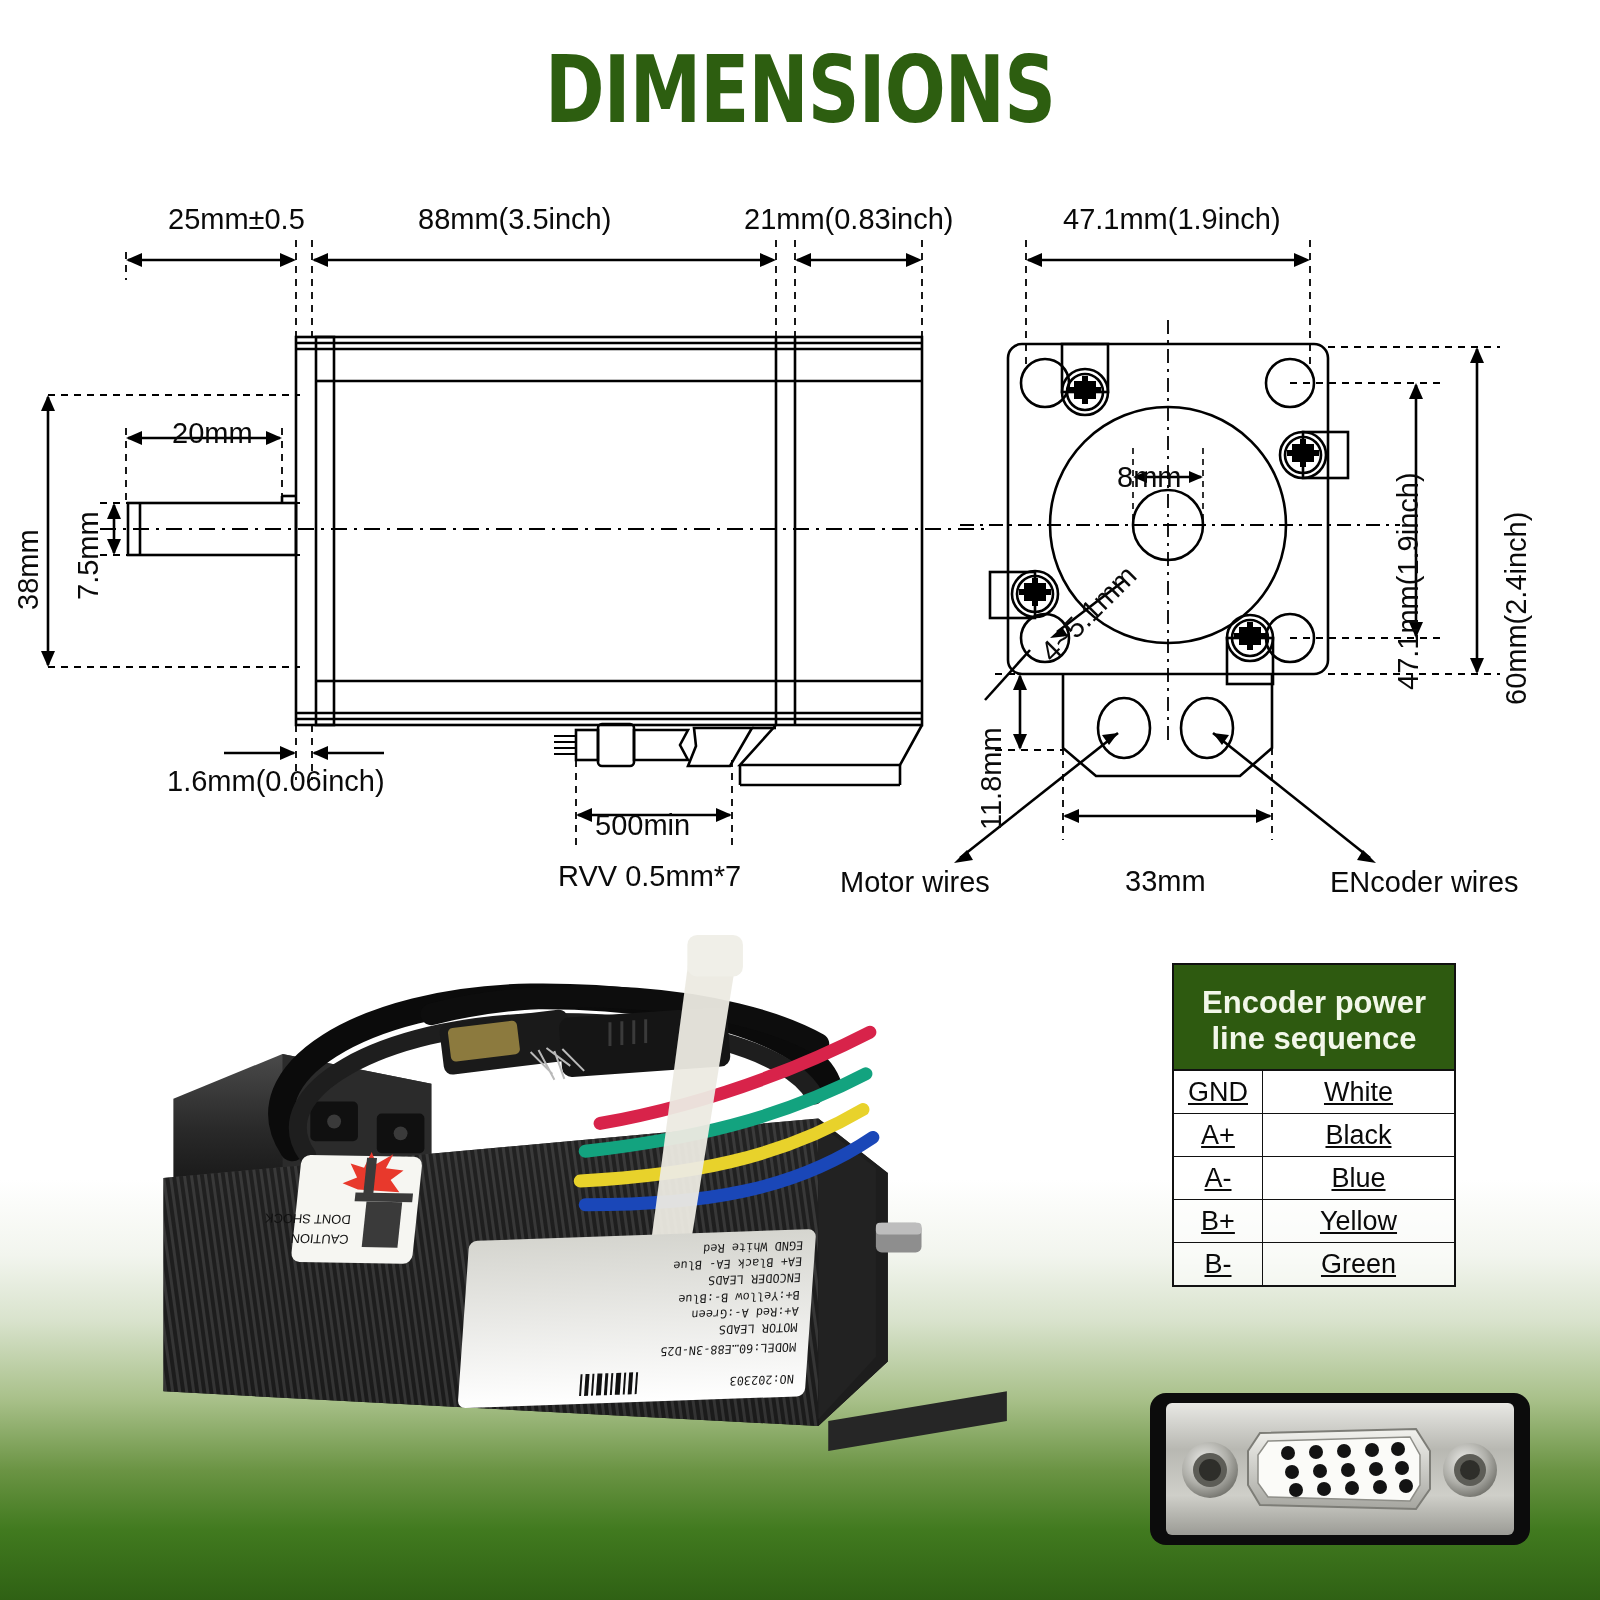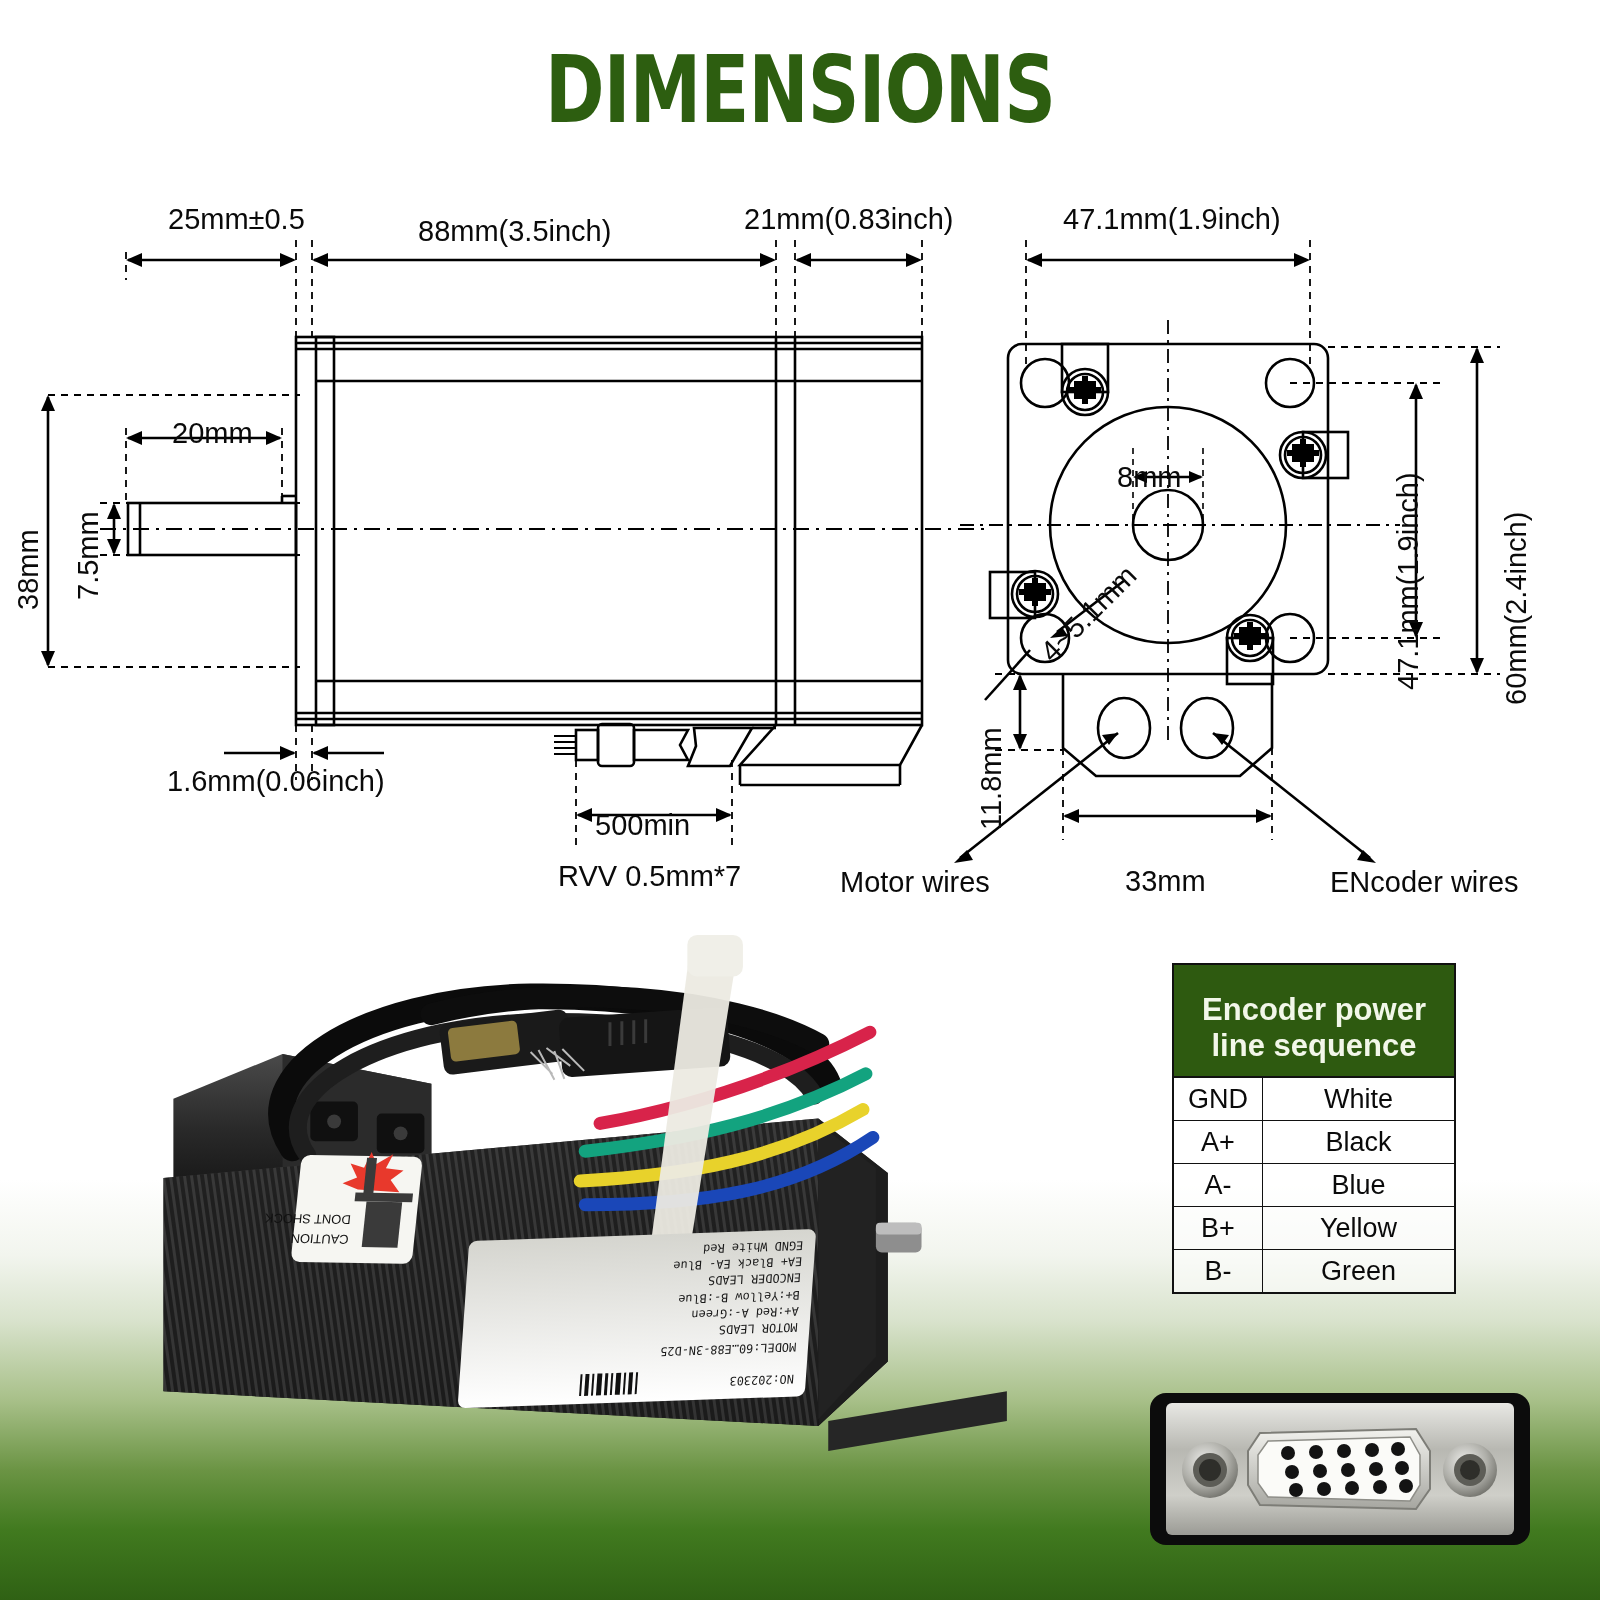--- a/index.html
+++ b/index.html
@@ -36,28 +36,29 @@
   
   #enc-table{
     left:1172px;top:963px;width:284px;
     border:2px solid #111;
     border-collapse:collapse;
     font-size:26px;
   }
   #enc-table th{
     background:#2e5a10;color:#f2f7e9;
     font-size:31px;line-height:36px;font-weight:bold;
-    padding:27px 4px 12px;text-align:center;
+    padding:20px 4px 12px;text-align:center;
     border:2px solid #111;
   }
   #enc-table td{
     border:1.5px solid #111;
     padding:4px 2px;height:34px;
     text-align:center;color:#0a0a0a;font-size:27px;
     background:rgba(255,255,255,0.55);
+    text-decoration:underline;
   }
   #enc-table td.sig{width:84px;}
 
   
   #photo{left:130px;top:925px;width:950px;height:640px;}
 
   
   #db{left:1140px;top:1385px;width:400px;height:190px;}
 </style>
 </head>
@@ -272,21 +273,21 @@
 
       <line x1="1213" y1="553" x2="1370" y2="678"></line>
       <path d="M1376,683 l-19,-3 l6,-10 z" fill="#000" stroke="none"></path>
       <path d="M1213,553 l16,2 l-7,10 z" fill="#000" stroke="none"></path>
 
       <line x1="1030" y1="470" x2="985" y2="520"></line>
     </g>
   </svg>
 
   <div class="abs dim" style="left:168px;top:203px;">25mm±0.5</div>
-  <div class="abs dim" style="left:418px;top:203px;margin-top:12px;">88mm(3.5inch)</div>
+  <div class="abs dim" style="left:418px;top:203px;">88mm(3.5inch)</div>
   <div class="abs dim" style="left:744px;top:203px;">21mm(0.83inch)</div>
   <div class="abs dim" style="left:1063px;top:203px;">47.1mm(1.9inch)</div>
 
   <div class="abs dim vert" style="left:12px;top:610px;">38mm</div>
   <div class="abs dim vert" style="left:72px;top:600px;">7.5mm</div>
   <div class="abs dim" style="left:172px;top:417px;">20mm</div>
   <div class="abs dim" style="left:167px;top:765px;">1.6mm(0.06inch)</div>
   <div class="abs dim" style="left:595px;top:785px;margin-top:24px;">500min</div>
   <div class="abs dim" style="left:558px;top:860px;">RVV 0.5mm*7</div>
 

